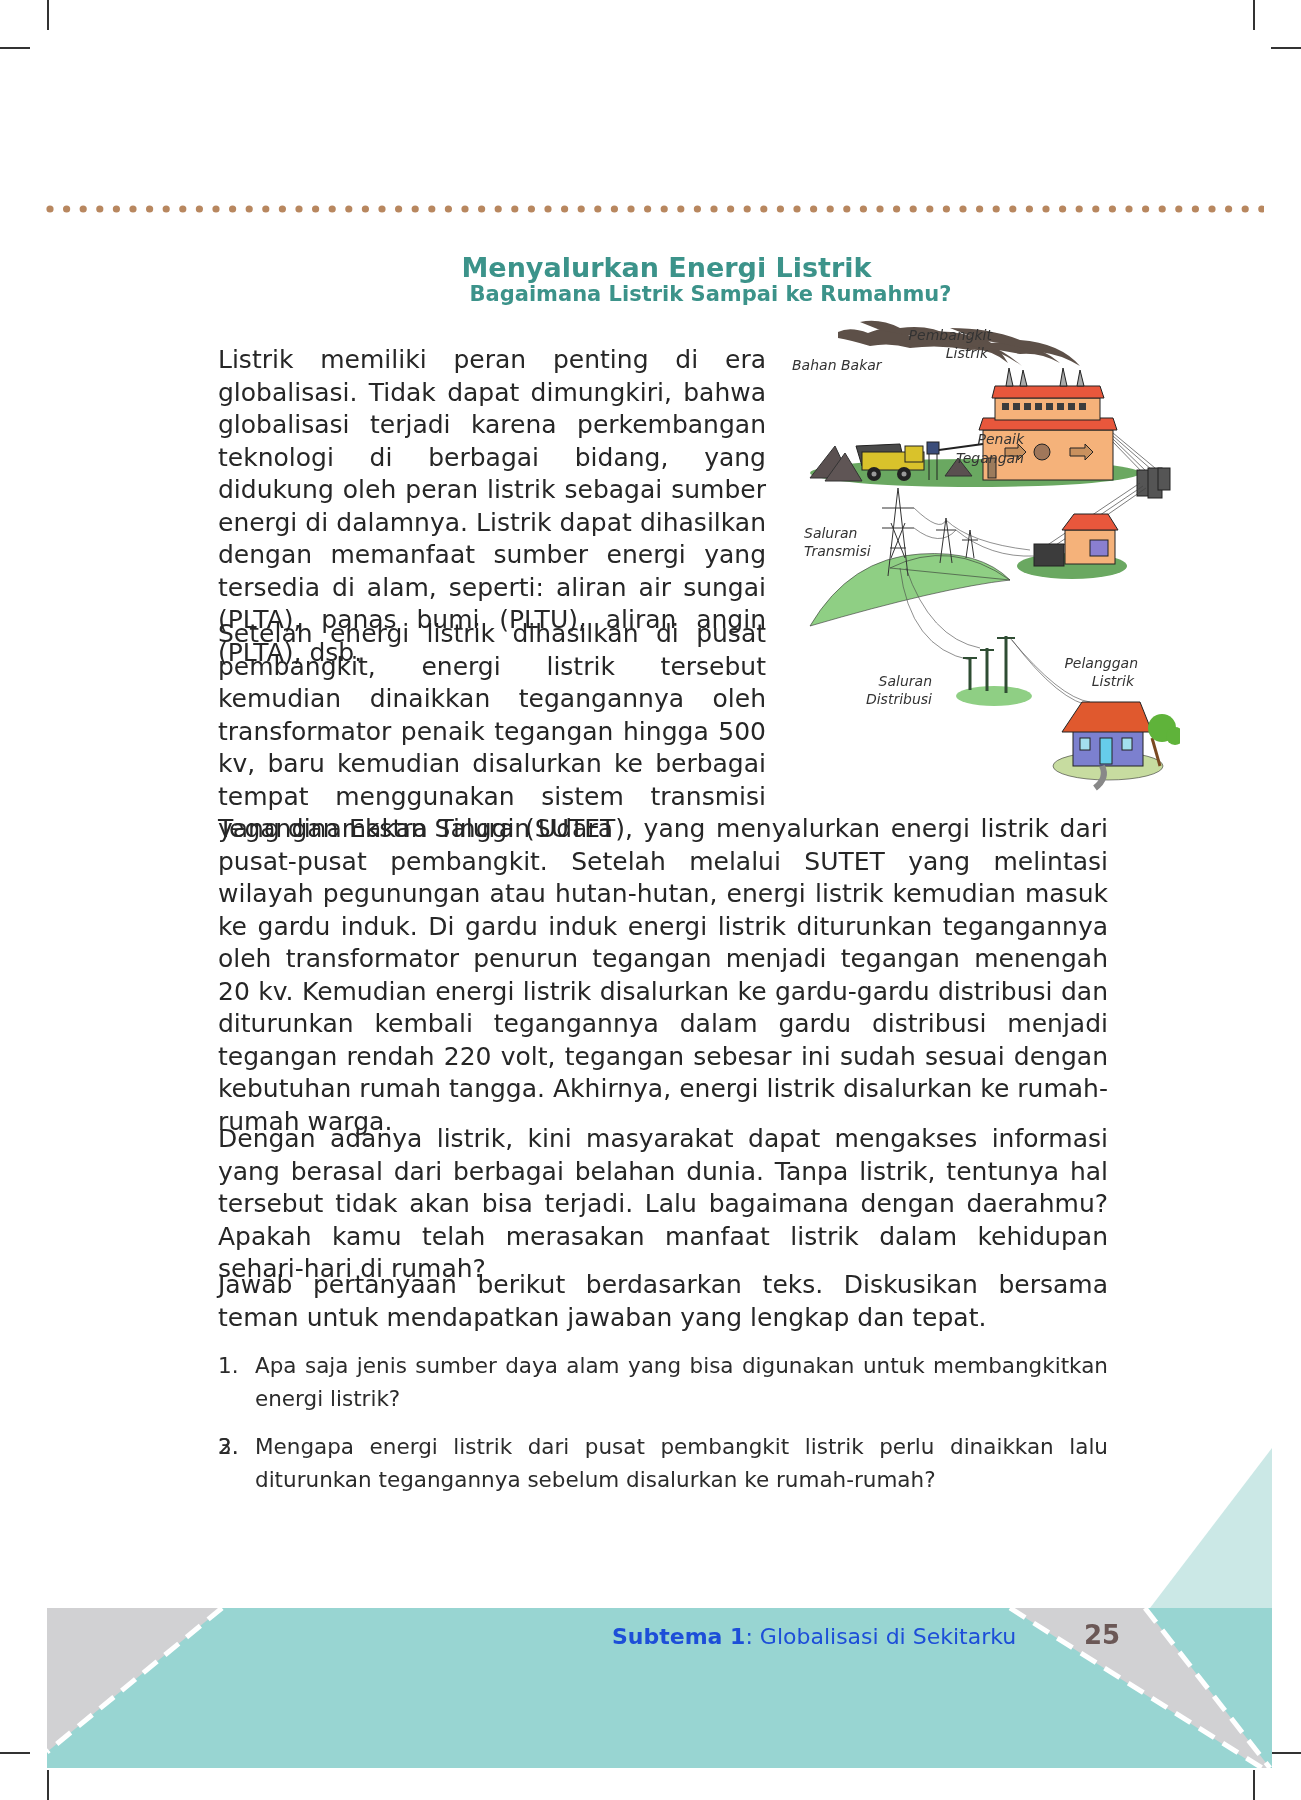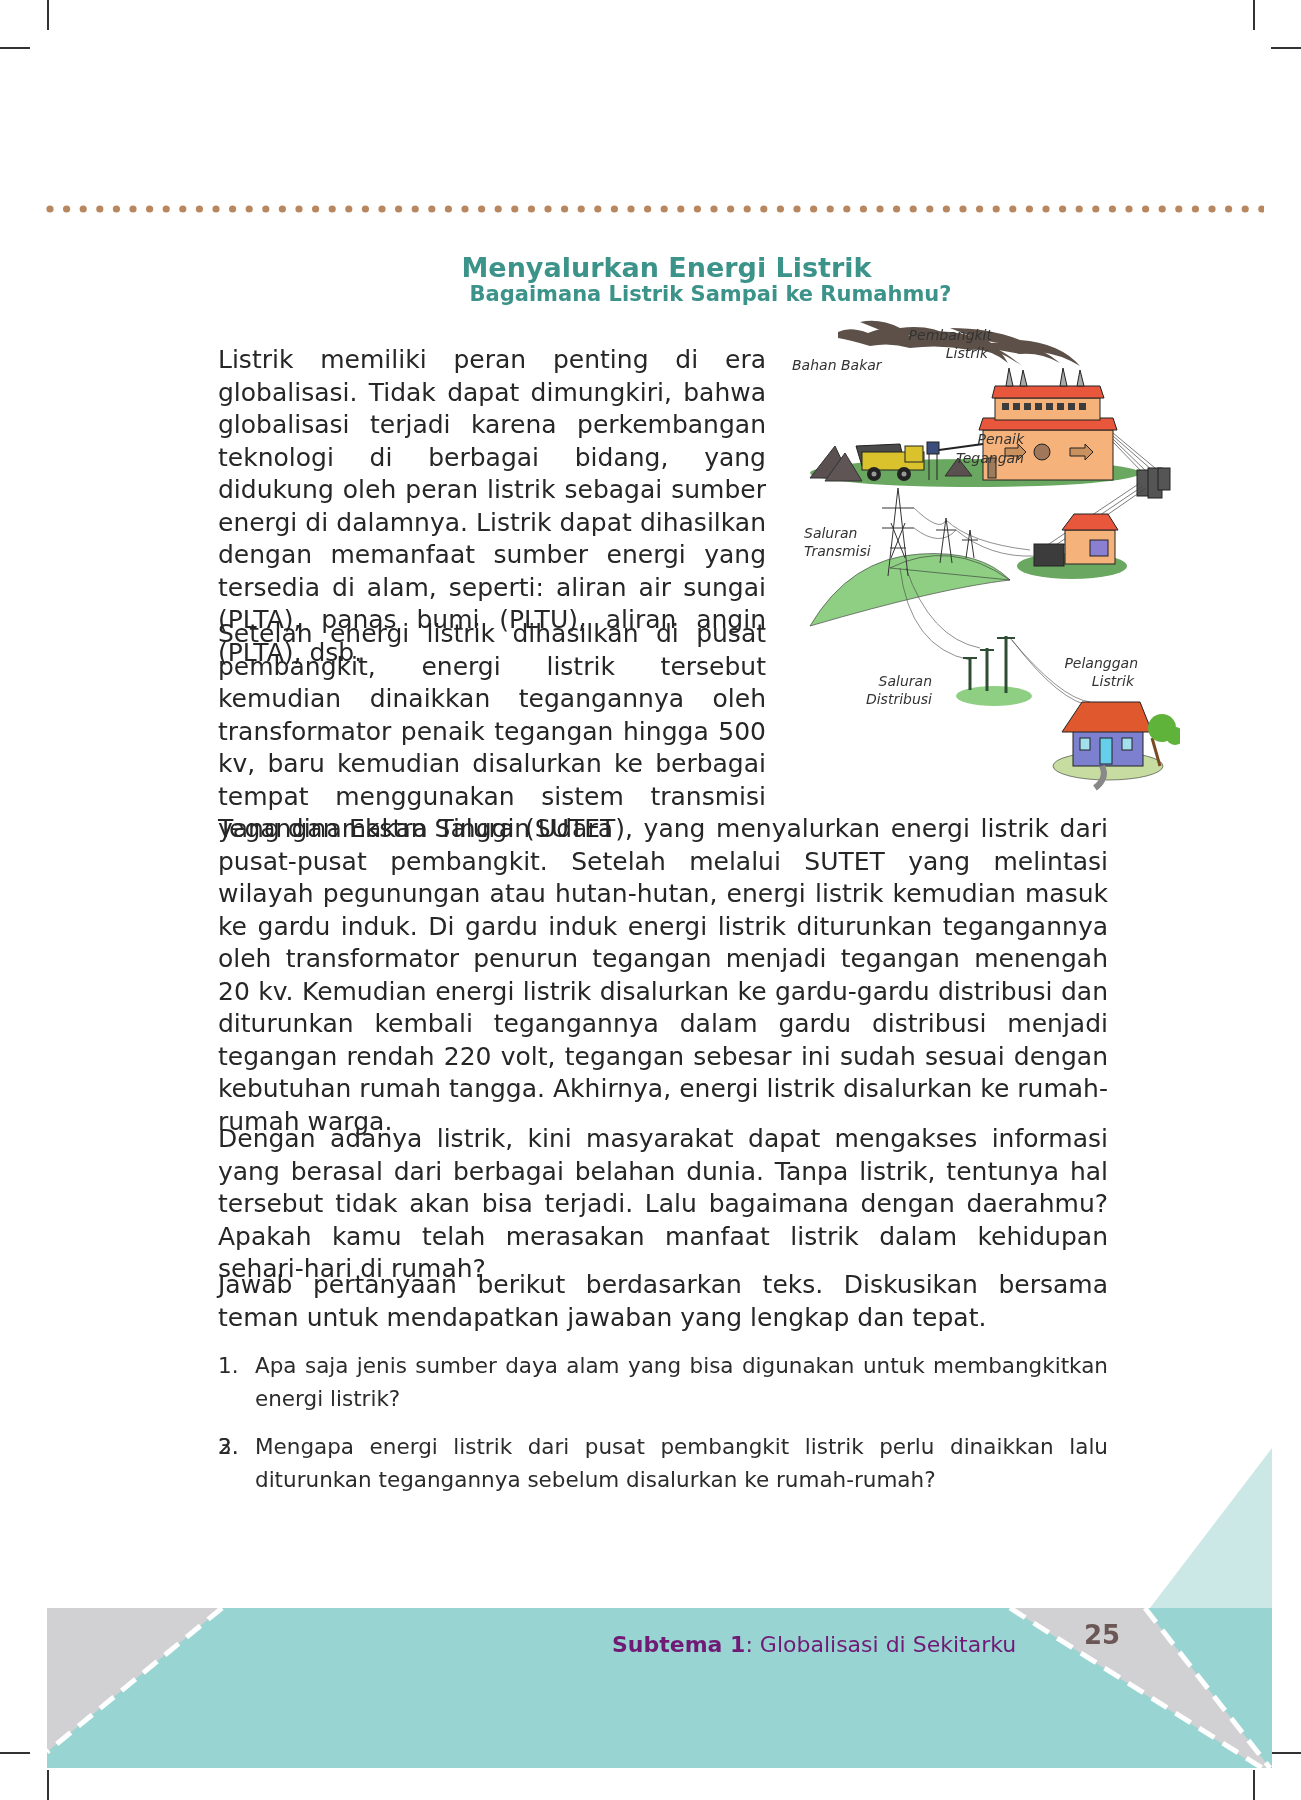--- a/index.html
+++ b/index.html
@@ -15,21 +15,21 @@
   .p2 { left:218px; top:618px; width:548px; }
   .p3 { left:218px; top:813px; width:890px; }
   .p4 { left:218px; top:1123px; width:890px; }
   .p5 { left:218px; top:1269px; width:890px; }
   .questions { position:absolute; left:218px; top:1350px; width:890px; margin:0; padding:0; list-style:none; }
   .questions li { position:relative; padding-left:37px; font-size:21.5px; line-height:32.5px; margin-bottom:16px; text-align:justify; }
   .questions .num { position:absolute; left:0; top:0; }
   .illus { position:absolute; left:790px; top:318px; width:390px; height:480px; }
   .lbl { font-family:"DejaVu Sans", sans-serif; font-style:italic; font-size:14px; fill:#333; }
   .footer { position:absolute; left:0; top:1400px; width:1301px; height:400px; }
-  .footer-text { position:absolute; top:1624px; left:612px; font-size:22px; color:#701a75; white-space:nowrap;margin-top:8px; }
+  .footer-text { position:absolute; top:1624px; left:612px; font-size:22px; color:#1d4ed8; white-space:nowrap; }
   .footer-text b { font-weight:bold; }
   .page-num { position:absolute; top:1620px; left:1076px; font-size:26px; font-weight:bold; color:#6b5856;margin-left:8px; }
 </style>
 </head>
 <body>
 
 <div class="crop" style="left:47px;top:0;width:1.5px;height:30px;"></div>
 <div class="crop" style="left:0;top:47px;width:30px;height:1.5px;"></div>
 <div class="crop" style="left:1253px;top:0;width:1.5px;height:30px;"></div>
 <div class="crop" style="left:1271px;top:47px;width:30px;height:1.5px;"></div>

